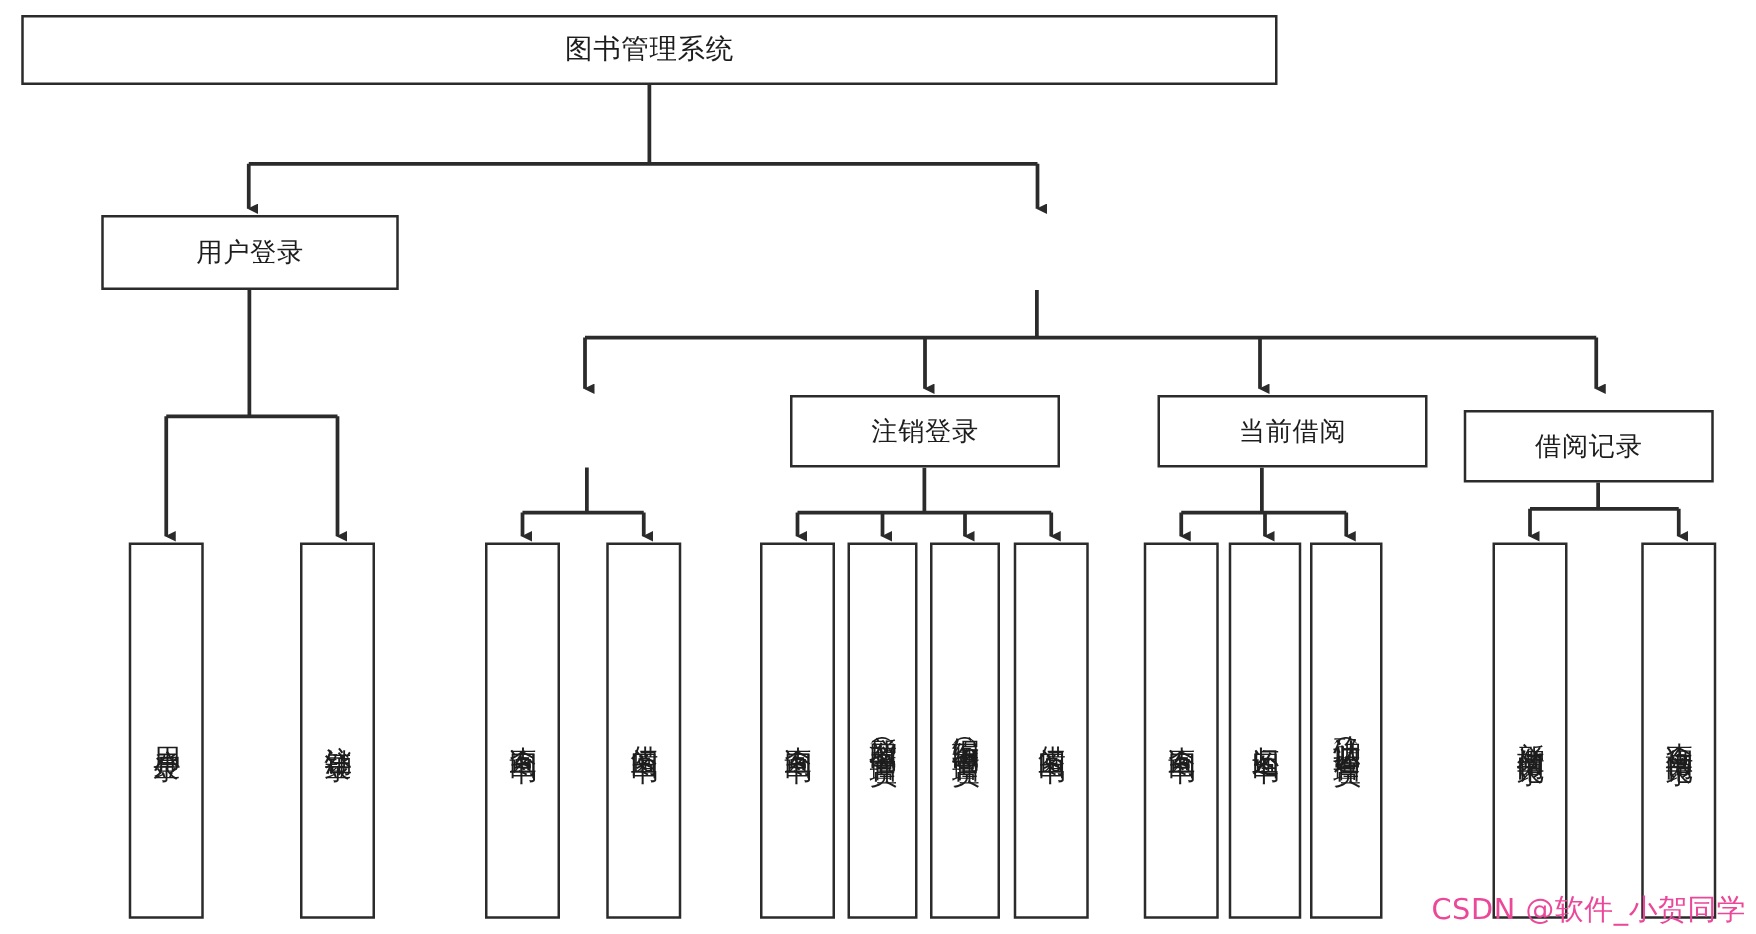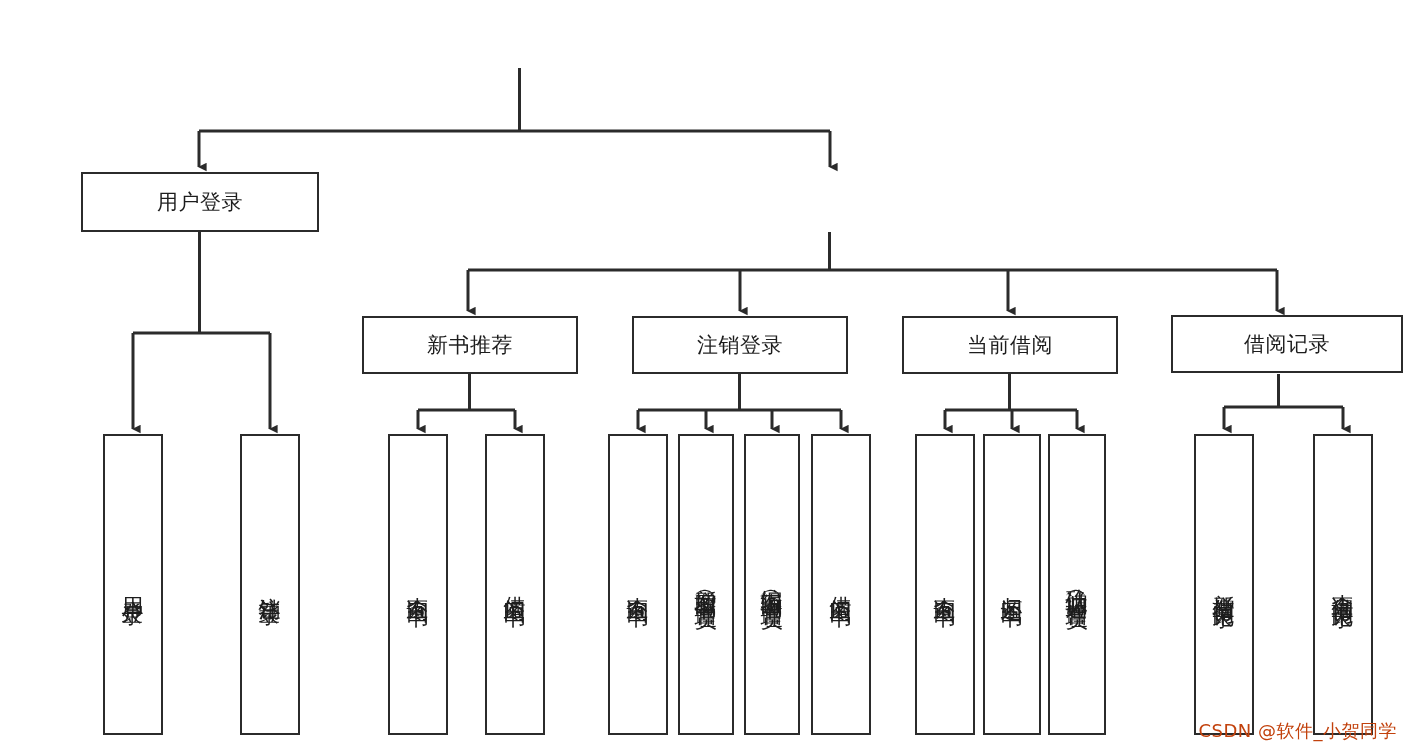--- a/index.html
+++ b/index.html
@@ -61,22 +61,22 @@
     line-height: 1.05;
     letter-spacing: 3px;
     white-space: normal;
     max-height: 268px;
     text-align: center;
   }
   #watermark {
     position: absolute;
     right: 8px;
     bottom: 4px;
-    font-size: 18px;
-    color: #c2410c;
+    font-size: 23px;
+    color: #ec4899;
     letter-spacing: 0.5px;
     white-space: nowrap;
     font-family: "DejaVu Sans", "Liberation Sans", sans-serif;
   }
 </style>
 </head>
 <body>
 
 <div id="canvas">
 
@@ -125,35 +125,35 @@
       <path d="M1012,410 L1012,429" marker-end="url(#arrowhead)"></path>
       <path d="M1077,410 L1077,429" marker-end="url(#arrowhead)"></path>
 
       <path d="M1278.5,374 L1278.5,407"></path>
       <path d="M1224,407 L1343,407"></path>
       <path d="M1224,407 L1224,429" marker-end="url(#arrowhead)"></path>
       <path d="M1343,407 L1343,429" marker-end="url(#arrowhead)"></path>
     </g>
   </svg>
 
+  <div class="node horiz root" style="left:17px;top:12px;width:1005px;height:56px;">
+    <span class="label">图书管理系统</span>
+  </div>
 
   <div class="node horiz" style="left:81px;top:172px;width:238px;height:60px;">
     <span class="label">用户登录</span>
   </div>
 
-  <div class="node horiz" style="left:362px;top:316px;width:216px;height:58px;">
-    <span class="label">新书推荐</span>
-  </div>
   <div class="node horiz" style="left:632px;top:316px;width:216px;height:58px;">
     <span class="label">注销登录</span>
   </div>
-  <div class="node horiz" style="left:902px;top:316px;width:216px;height:58px;">
+  <div class="node horiz" style="left:926px;top:316px;width:216px;height:58px;">
     <span class="label">当前借阅</span>
   </div>
-  <div class="node horiz" style="left:1171px;top:315px;width:232px;height:58px;">
+  <div class="node horiz" style="left:1171px;top:328px;width:200px;height:58px;">
     <span class="label">借阅记录</span>
   </div>
 
   <div class="node vert" style="left:103px;top:434px;width:60px;height:301px;">
     <span class="label">用户登录</span>
   </div>
   <div class="node vert" style="left:240px;top:434px;width:60px;height:301px;">
     <span class="label">注销登录</span>
   </div>
   <div class="node vert" style="left:388px;top:434px;width:60px;height:301px;">

